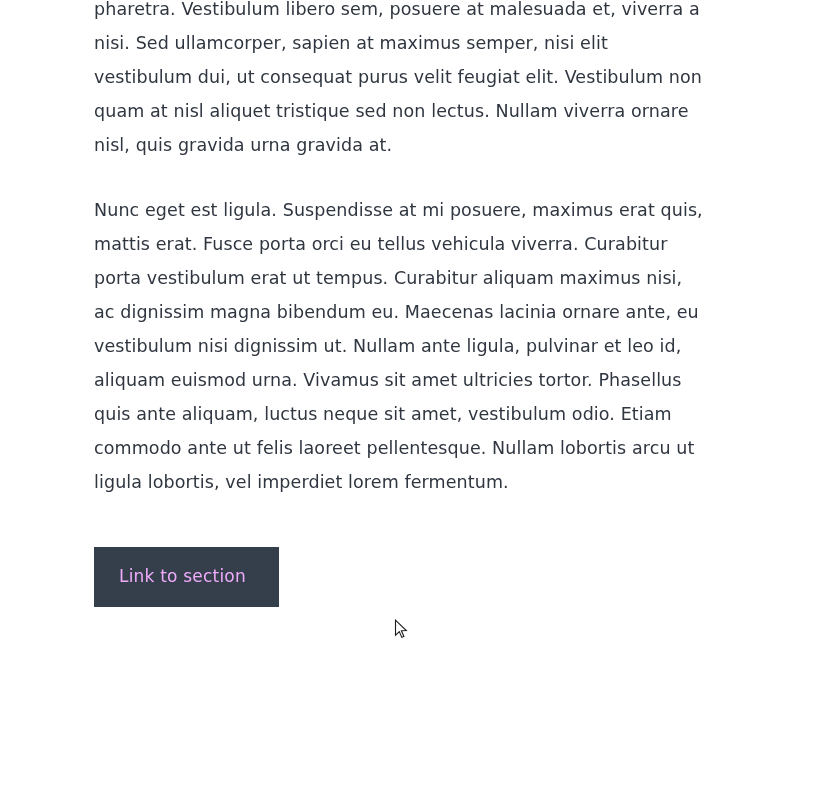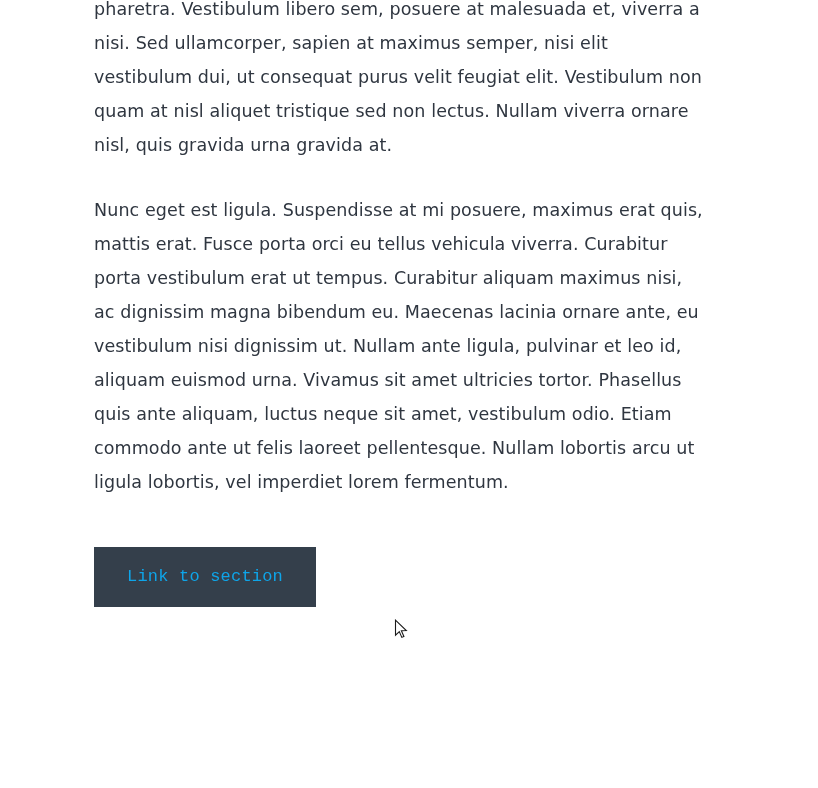--- a/index.html
+++ b/index.html
@@ -37,27 +37,26 @@
   }
   p.para.first {
     margin-top: 0;
   }
   .cta-wrap {
     margin-top: 48px;
   }
   a.cta {
     display: inline-block;
     background: #343f4b;
-    color: #0ea5e9;
+    color: #f0abfc;
     text-decoration: none;
     font-size: 17px;
     line-height: 1;
-    padding: 21px 33px 22px 33px;
+    padding: 21px 33px 22px 25px;
     letter-spacing: 0.2px;
-    font-family: Liberation Mono, monospace;
   }
   .cursor {
     position: absolute;
     left: 394px;
     top: 619px;
     width: 14px;
     height: 20px;
     pointer-events: none;
   }
 </style>

